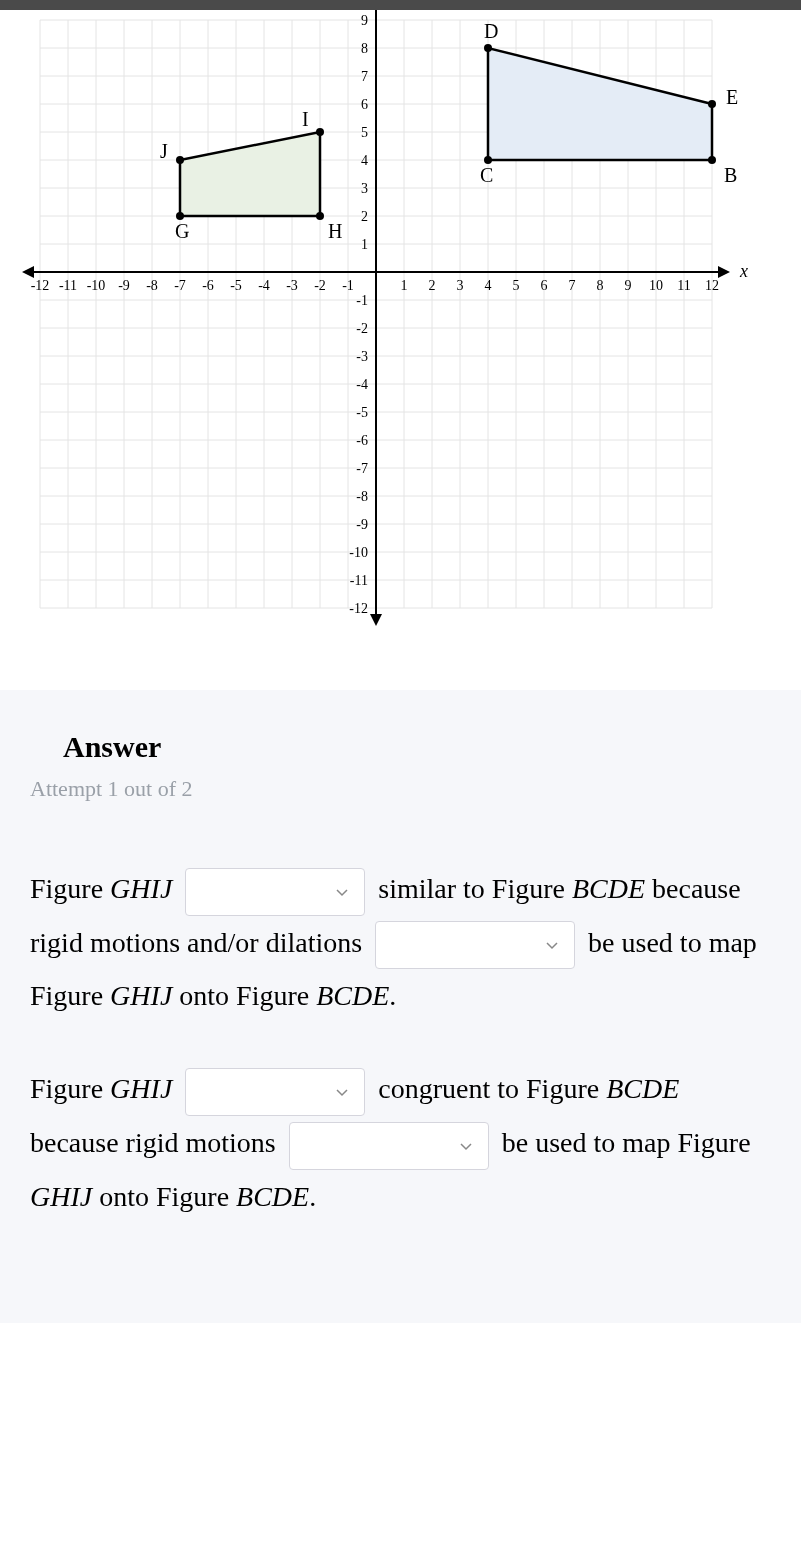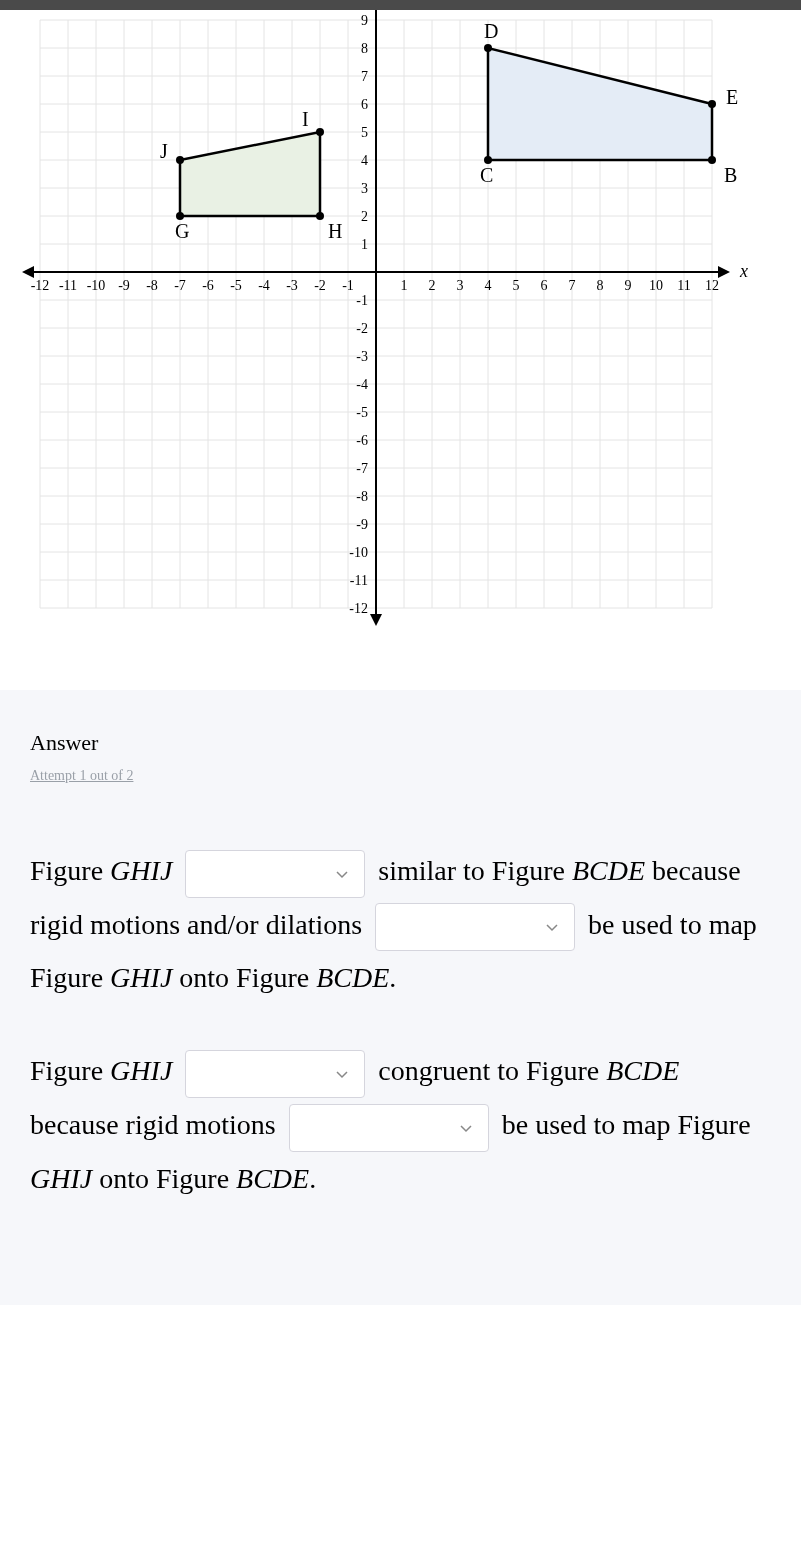--- a/index.html
+++ b/index.html
@@ -10,22 +10,22 @@
     color: #000;
   }
   .top-bar { height: 10px; background: #4a4a4a; }
   .chart-container { position: relative; width: 801px; height: 640px; background: #fff; }
 
   .answer-box {
     background: #f6f7fa;
     padding: 40px 30px 60px 30px;
     margin-top: 40px;
   }
-  .answer-title { font-size: 22px; font-weight: normal; margin-bottom: 12px; }
-  .attempt { font-size: 14px; color: #9aa0a8; margin-bottom: 60px; text-decoration: underline; }
+  .answer-title { font-size: 30px; font-weight: bold; margin-bottom: 12px; margin-left: 33px; }
+  .attempt { font-size: 22px; color: #9aa0a8; margin-bottom: 60px; }
   .sentence { font-size: 28px; line-height: 1.9; margin-bottom: 40px; }
   .sentence .italic { font-style: italic; }
   .dropdown {
     display: inline-flex;
     align-items: center;
     justify-content: flex-end;
     width: 180px;
     height: 48px;
     border: 1px solid #d5d5dd;
     border-radius: 4px;

